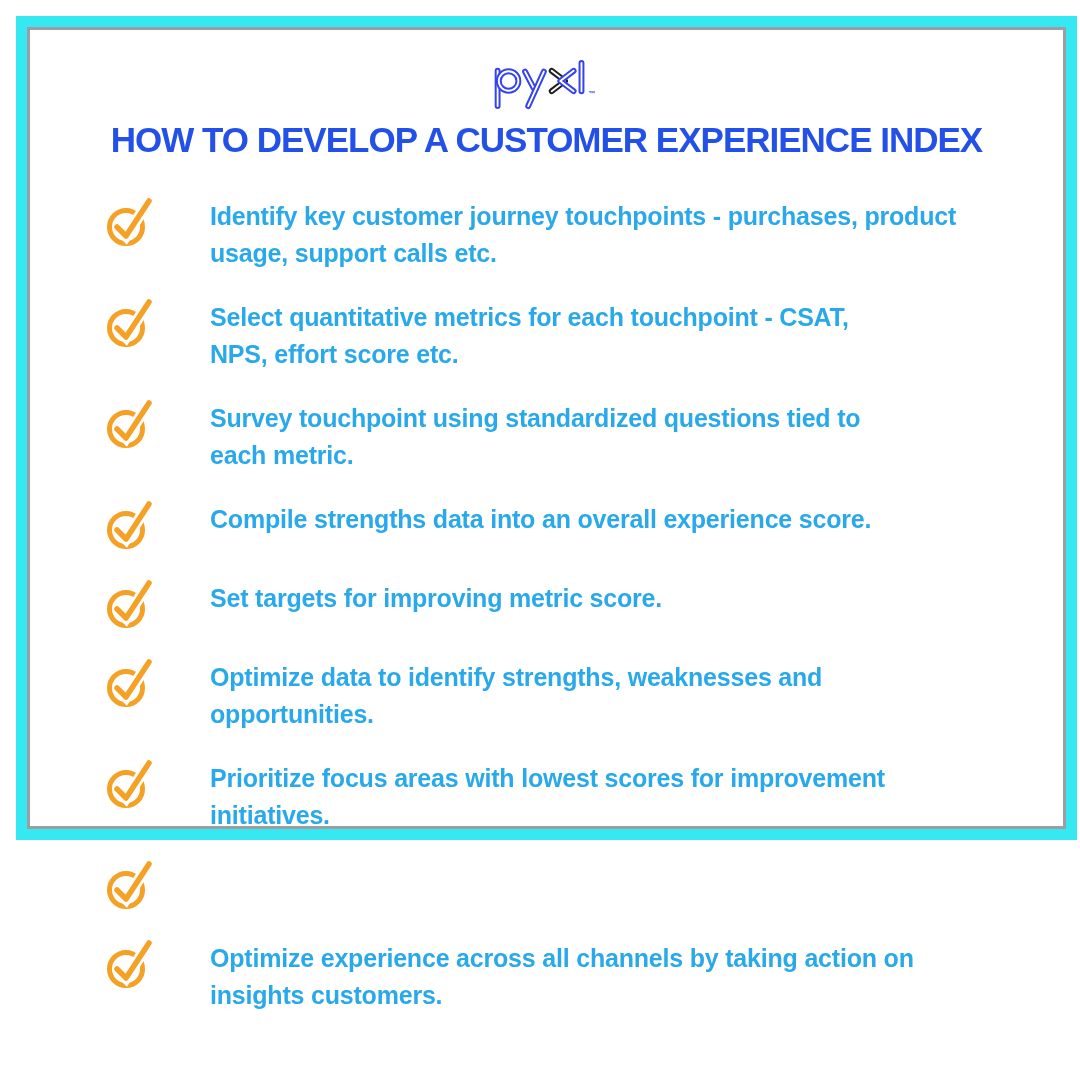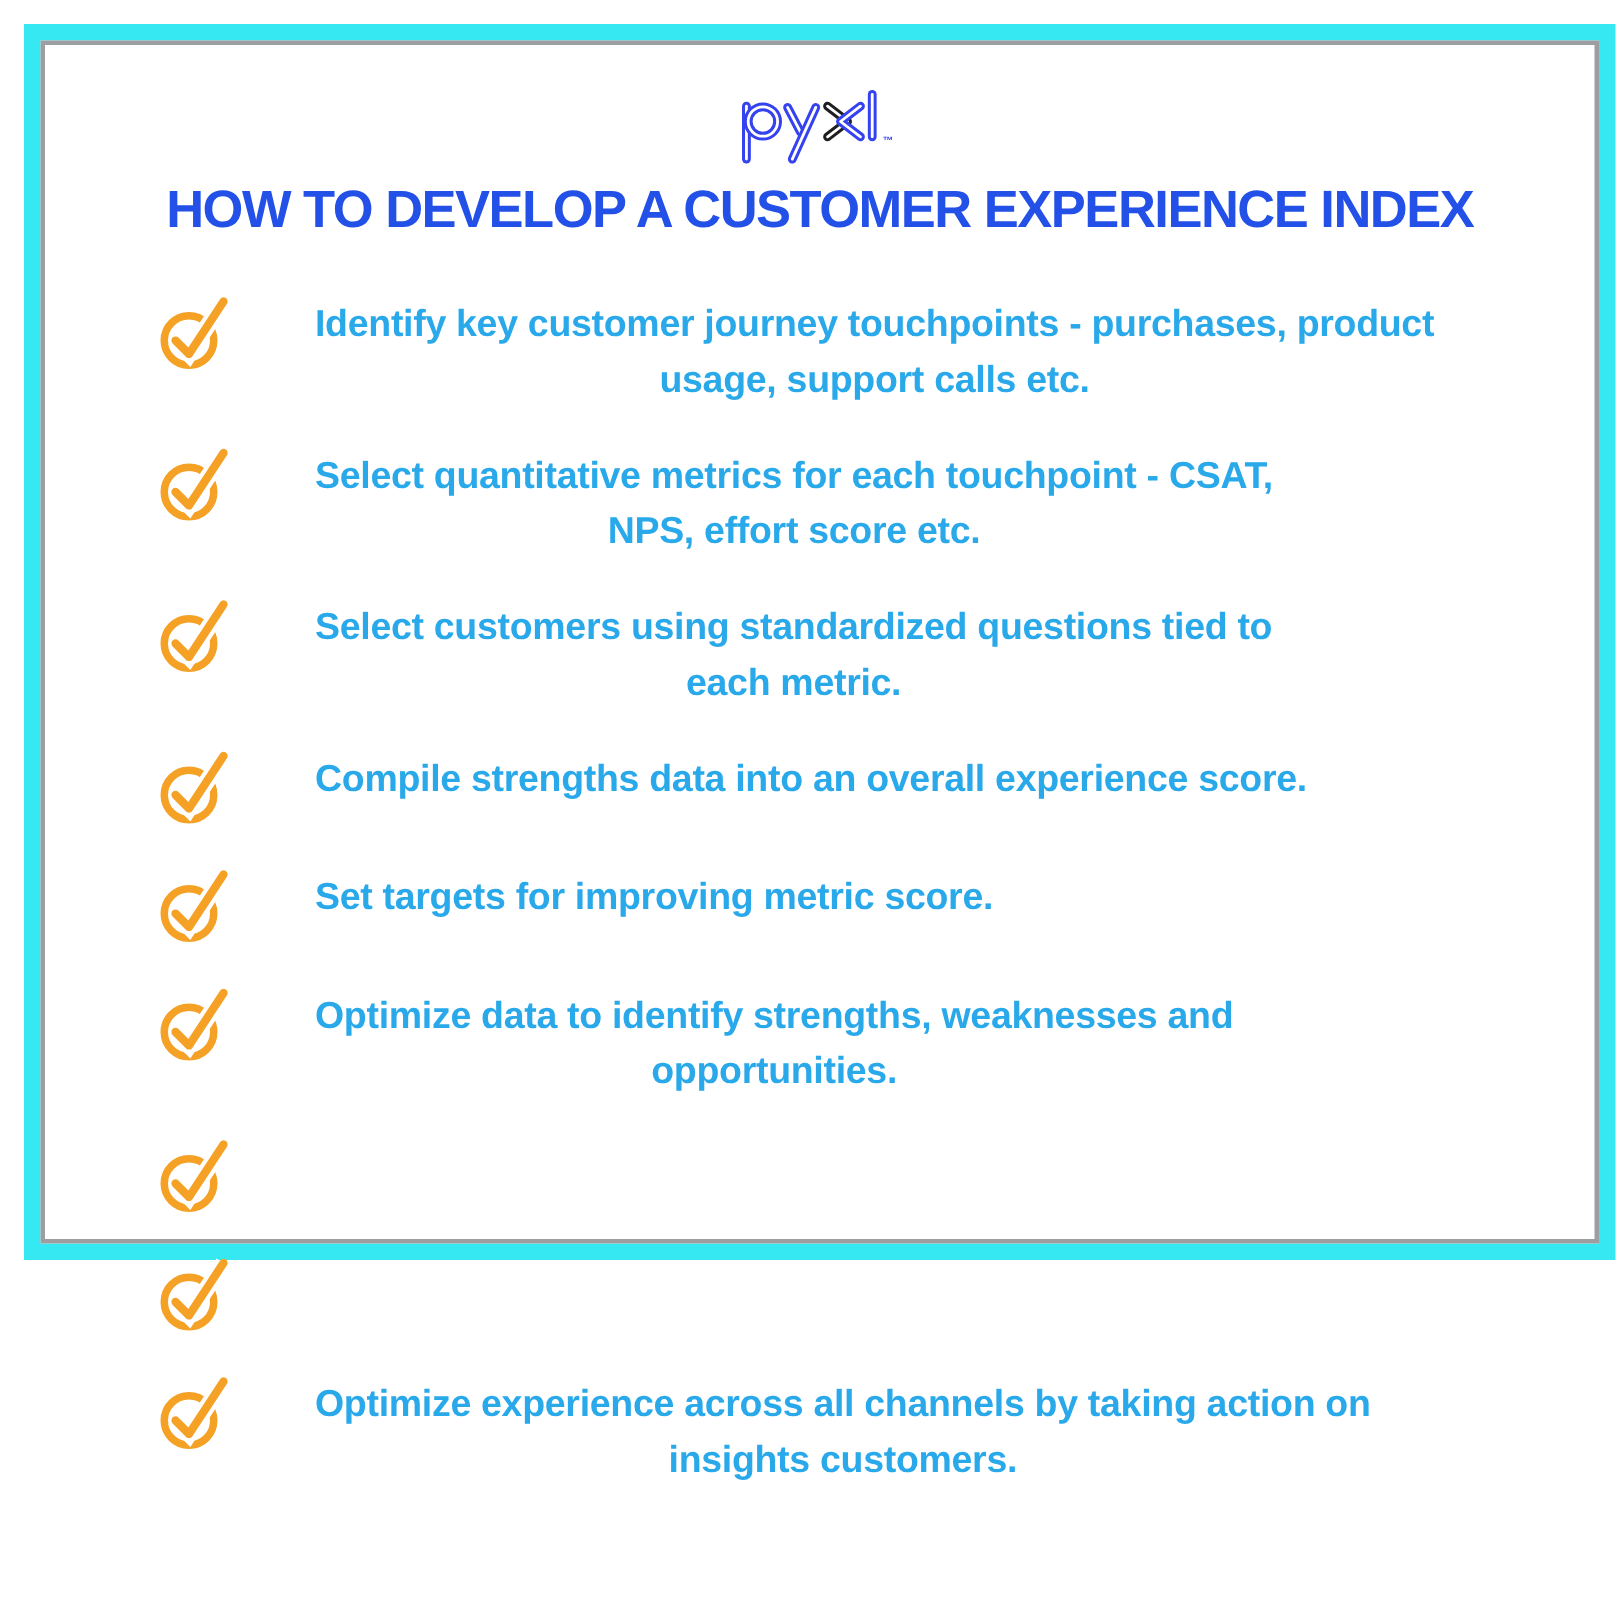--- a/index.html
+++ b/index.html
@@ -48,21 +48,20 @@
     font-weight: bold;
     letter-spacing: -1px;
     color: #2351e8;
     white-space: nowrap;
   }
   .checklist {
     margin: 38px 0 0 75px;
     display: flex;
     flex-direction: column;
     gap: 27px;
-    text-align: center;
   }
   .check-item {
     display: flex;
     align-items: flex-start;
     gap: 55px;
   }
   .check-icon {
     flex: 0 0 auto;
     width: 50px;
     height: 56px;
@@ -143,21 +142,21 @@
         <div class="item-text">Select quantitative metrics for each touchpoint - CSAT,
 NPS, effort score etc.</div>
       </div>
 
       <div class="check-item">
         <svg class="check-icon" viewBox="0 0 50 56">
           <circle cx="21" cy="33" r="16.5" stroke="#f5a125" stroke-width="5" fill="none"></circle>
           <path d="M12 33 L21 42 L44 7" stroke="#ffffff" stroke-width="11" fill="none"></path>
           <path d="M12 33 L21 42 L44 7" stroke="#f5a125" stroke-width="5.5" fill="none" stroke-linecap="round" stroke-linejoin="round"></path>
         </svg>
-        <div class="item-text">Select customers using standardized questions tied to
+        <div class="item-text">Survey touchpoint using standardized questions tied to
 each metric.</div>
       </div>
 
       <div class="check-item">
         <svg class="check-icon" viewBox="0 0 50 56">
           <circle cx="21" cy="33" r="16.5" stroke="#f5a125" stroke-width="5" fill="none"></circle>
           <path d="M12 33 L21 42 L44 7" stroke="#ffffff" stroke-width="11" fill="none"></path>
           <path d="M12 33 L21 42 L44 7" stroke="#f5a125" stroke-width="5.5" fill="none" stroke-linecap="round" stroke-linejoin="round"></path>
         </svg>
         <div class="item-text">Compile strengths data into an overall experience score.</div>
@@ -181,20 +180,22 @@
         <div class="item-text">Optimize data to identify strengths, weaknesses and
 opportunities.</div>
       </div>
 
       <div class="check-item">
         <svg class="check-icon" viewBox="0 0 50 56">
           <circle cx="21" cy="33" r="16.5" stroke="#f5a125" stroke-width="5" fill="none"></circle>
           <path d="M12 33 L21 42 L44 7" stroke="#ffffff" stroke-width="11" fill="none"></path>
           <path d="M12 33 L21 42 L44 7" stroke="#f5a125" stroke-width="5.5" fill="none" stroke-linecap="round" stroke-linejoin="round"></path>
         </svg>
+        <div class="item-text">Prioritize focus areas with lowest scores for improvement
+initiatives.</div>
       </div>
 
       <div class="check-item">
         <svg class="check-icon" viewBox="0 0 50 56">
           <circle cx="21" cy="33" r="16.5" stroke="#f5a125" stroke-width="5" fill="none"></circle>
           <path d="M12 33 L21 42 L44 7" stroke="#ffffff" stroke-width="11" fill="none"></path>
           <path d="M12 33 L21 42 L44 7" stroke="#f5a125" stroke-width="5.5" fill="none" stroke-linecap="round" stroke-linejoin="round"></path>
         </svg>
       </div>
 

